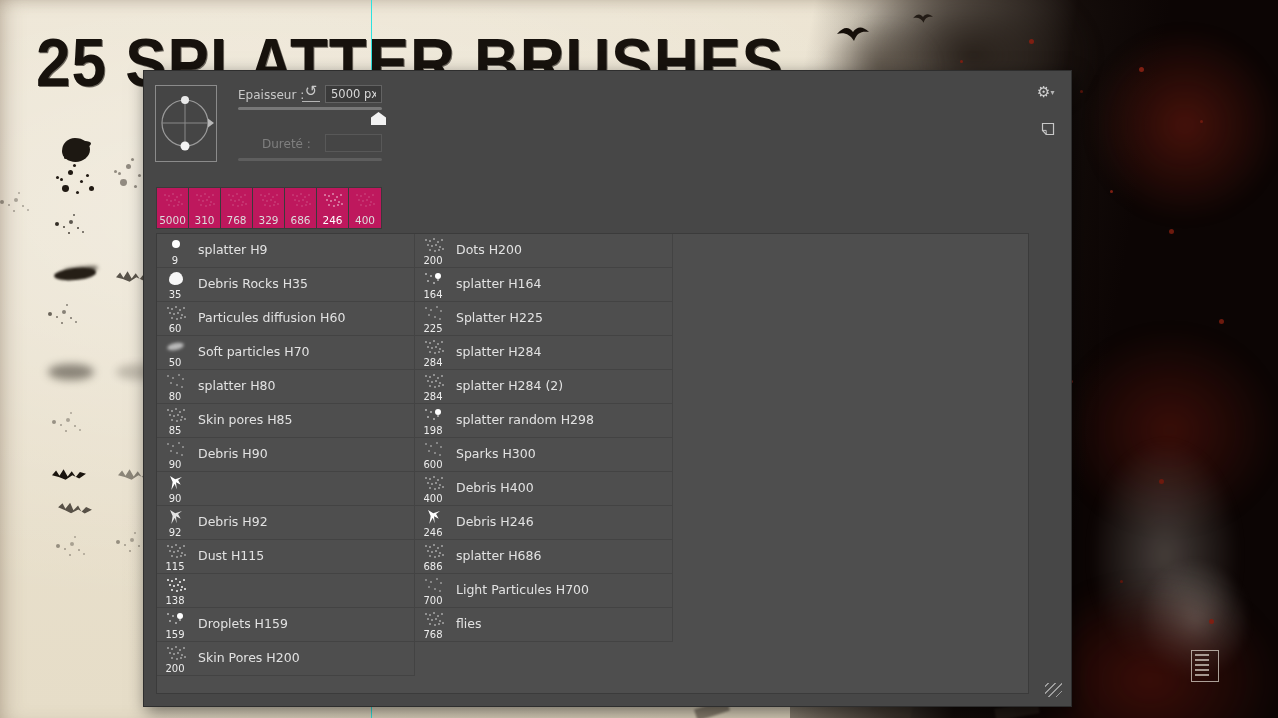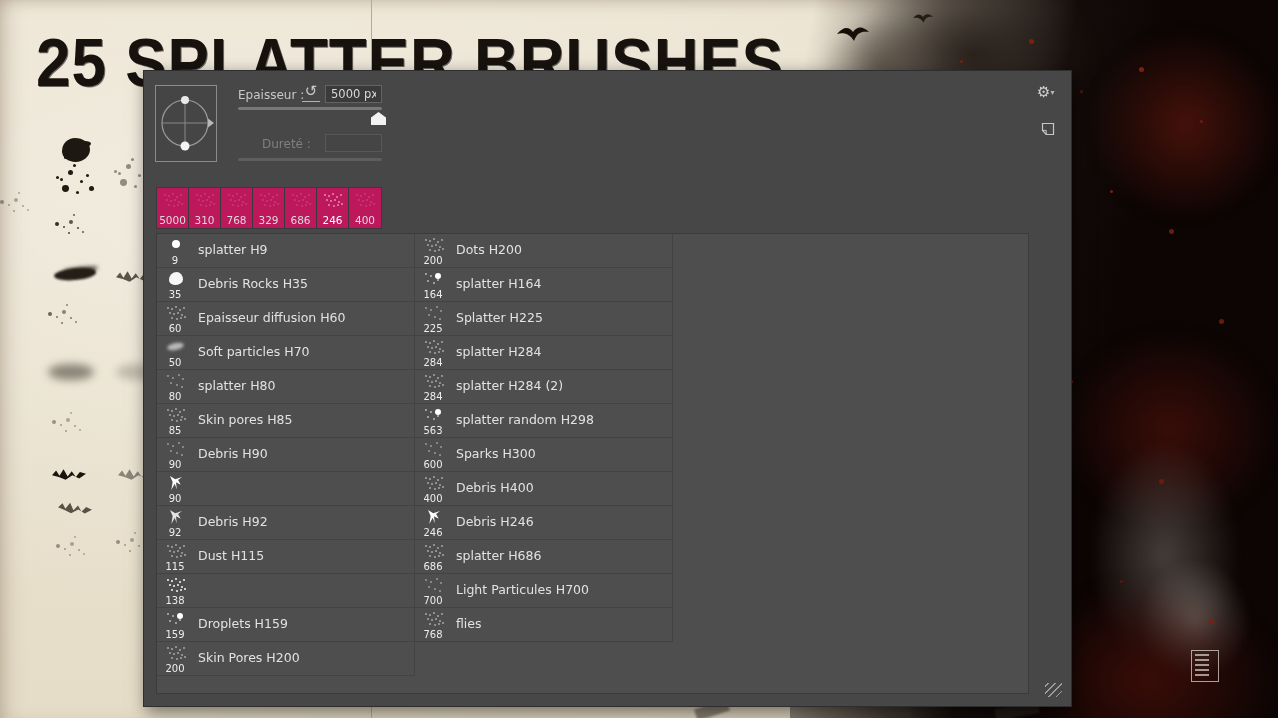--- a/index.html
+++ b/index.html
@@ -262,21 +262,21 @@
               <div class="ic ic-blob"></div>
               <div class="num">35</div>
             </div>
             <div class="bname">Debris Rocks H35</div>
           </div>
           <div class="row">
             <div class="thumb">
               <div class="ic ic-speckle"></div>
               <div class="num">60</div>
             </div>
-            <div class="bname">Epaisseur diffusion H60</div>
+            <div class="bname">Particules diffusion H60</div>
           </div>
           <div class="row">
             <div class="thumb">
               <div class="ic ic-smudge"></div>
               <div class="num">50</div>
             </div>
             <div class="bname">Soft particles H70</div>
           </div>
           <div class="row">
             <div class="thumb">
@@ -372,21 +372,21 @@
           <div class="row">
             <div class="thumb">
               <div class="ic ic-speckle"></div>
               <div class="num">284</div>
             </div>
             <div class="bname">splatter H284 (2)</div>
           </div>
           <div class="row">
             <div class="thumb">
               <div class="ic ic-dots-solid"></div>
-              <div class="num">563</div>
+              <div class="num">198</div>
             </div>
             <div class="bname">splatter random H298</div>
           </div>
           <div class="row">
             <div class="thumb">
               <div class="ic ic-sparse"></div>
               <div class="num">600</div>
             </div>
             <div class="bname">Sparks H300</div>
           </div>

